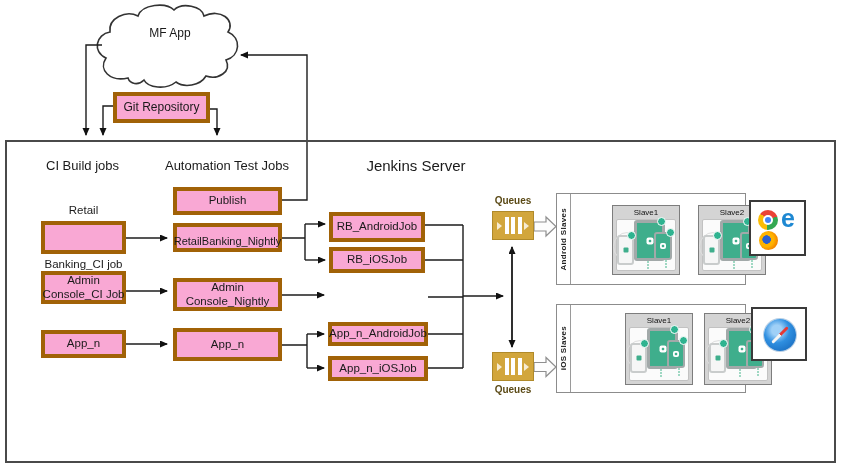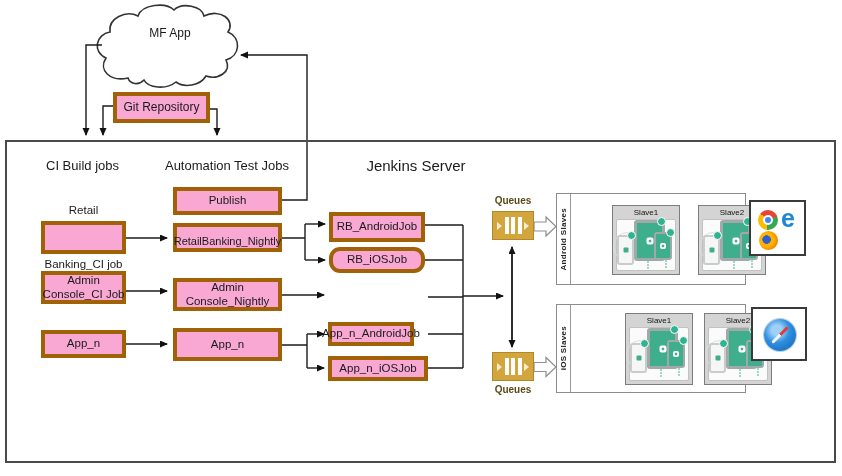--- a/index.html
+++ b/index.html
@@ -168,24 +168,24 @@
     <span>Admin</span>
     <span>Console_Nightly</span>
   </div>
   <div class="node" style="left:173px;top:328px;width:109px;height:33px;">
     <span>App_n</span>
   </div>
 
   <div class="node" style="left:329px;top:212px;width:96px;height:30px;">
     <span>RB_AndroidJob</span>
   </div>
-  <div class="node" style="left:329px;top:247px;width:96px;height:26px;border-radius:11px;">
+  <div class="node" style="left:329px;top:247px;width:96px;height:26px;">
     <span>RB_iOSJob</span>
   </div>
-  <div class="node" style="left:328px;top:322px;width:86px;height:24px;">
+  <div class="node" style="left:328px;top:322px;width:100px;height:24px;">
     <span>App_n_AndroidJob</span>
   </div>
   <div class="node" style="left:328px;top:356px;width:100px;height:25px;">
     <span>App_n_iOSJob</span>
   </div>
 
   <div class="qlabel" style="left:483px;top:195px;">Queues</div>
   <div class="queue" style="left:492px;top:211px;">
     <span class="qtri"></span>
     <span class="qbar"></span>

